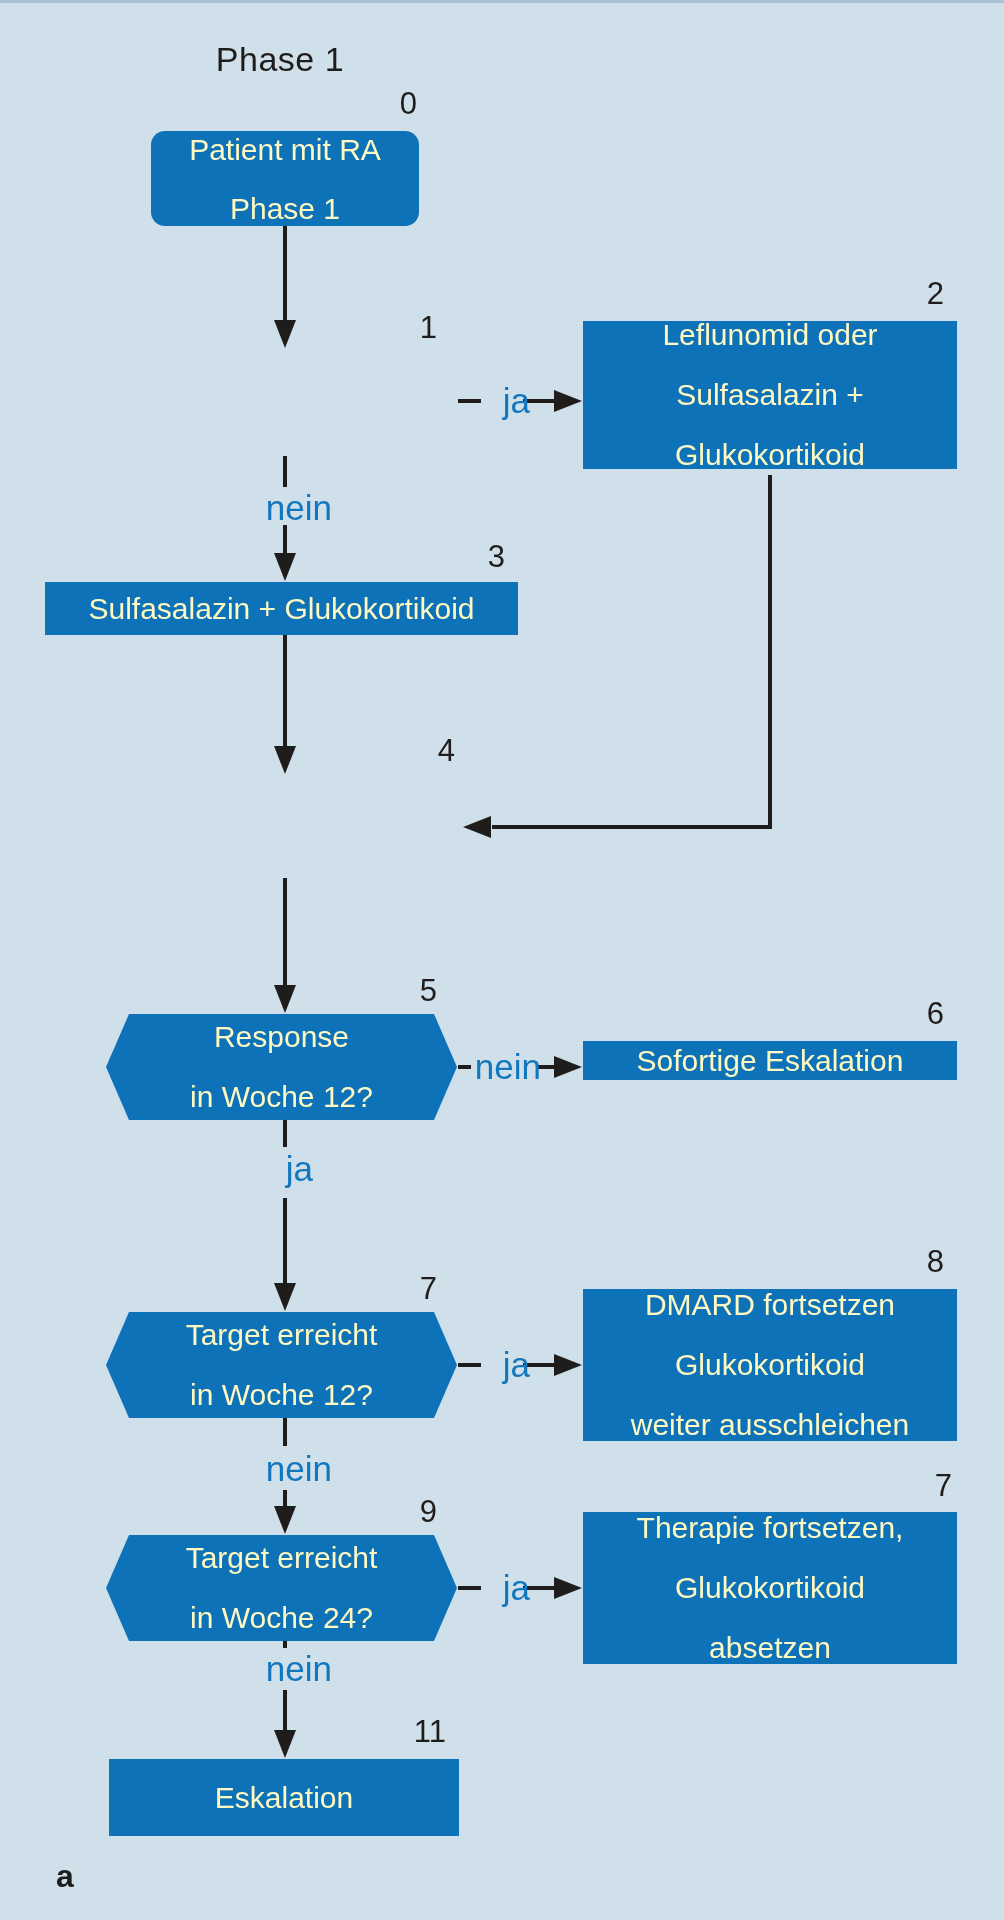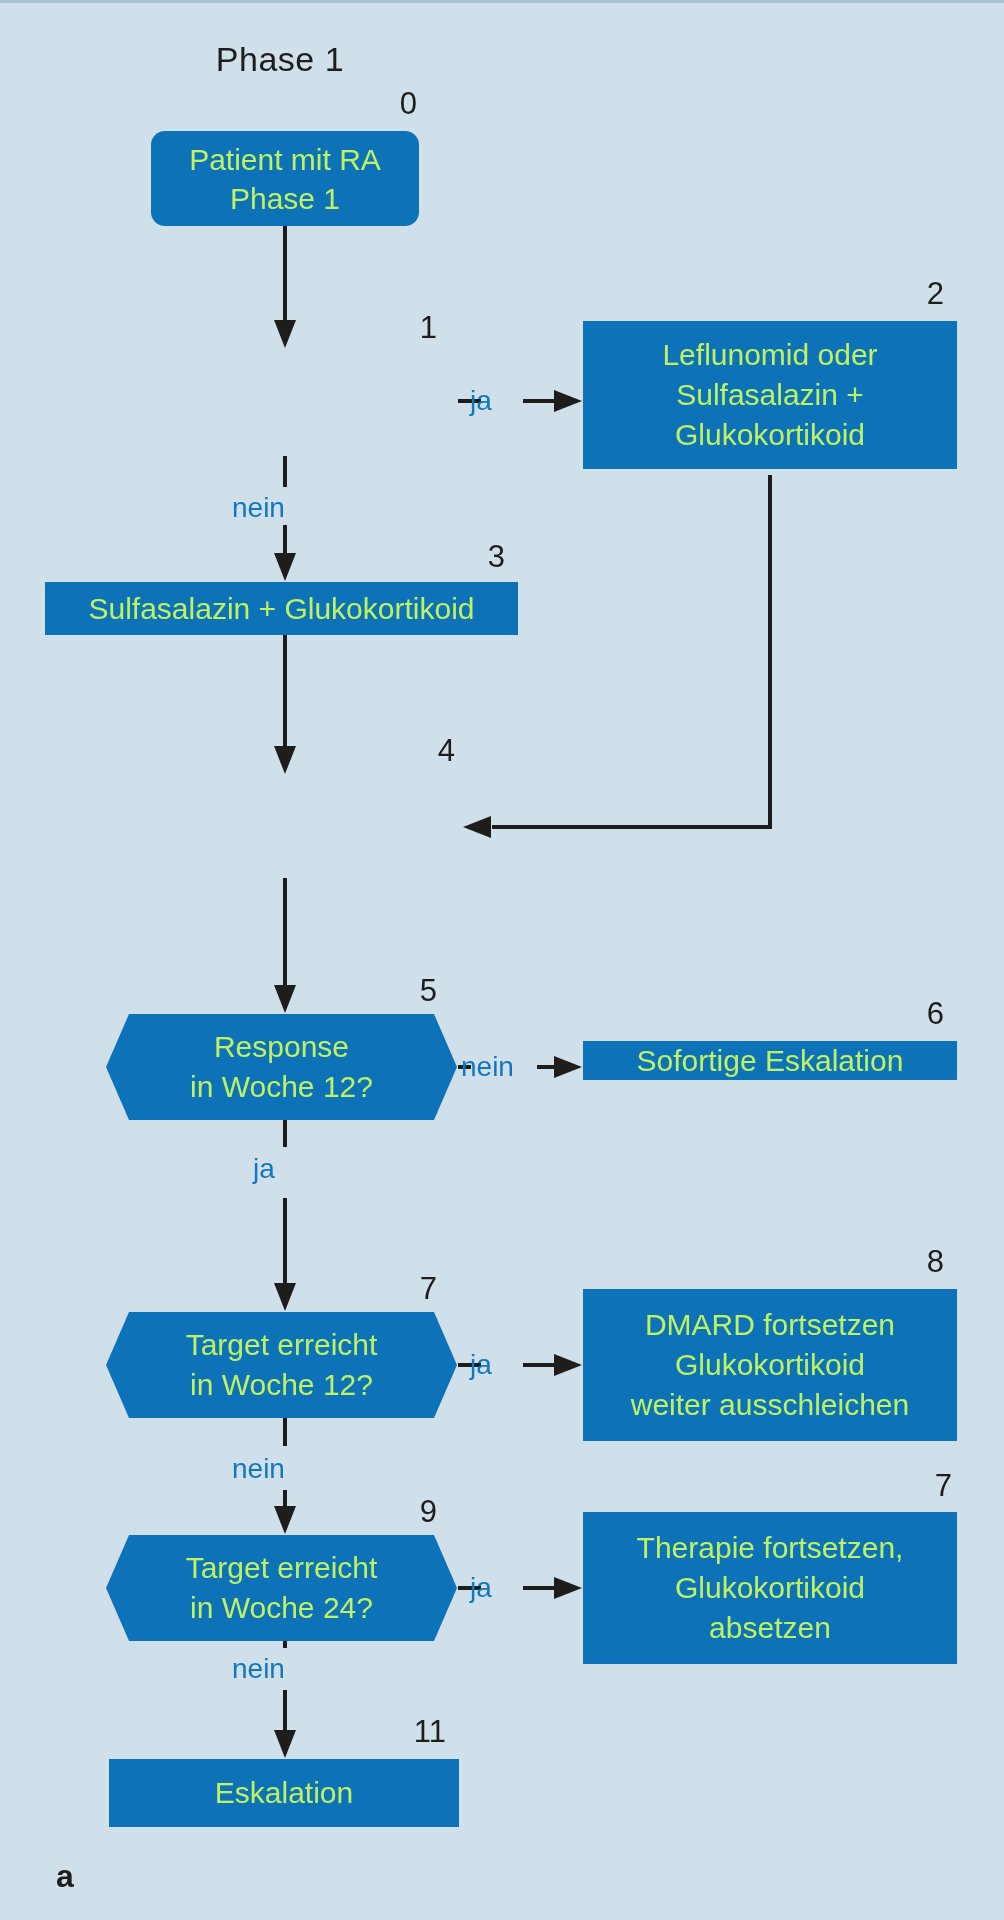--- a/index.html
+++ b/index.html
@@ -16,35 +16,35 @@
     position:absolute;left:160px;top:40px;width:240px;
     text-align:center;font-size:34px;color:#1f1d1b;letter-spacing:0.5px;
   }
   .panel-label{
     position:absolute;left:56px;top:1858px;
     font-size:32px;font-weight:bold;color:#1f1d1b;
   }
   .node{
     position:absolute;
     background:#0d72b7;
-    color:#bef264;
+    color:#fef9c3;
     display:flex;flex-direction:column;justify-content:center;align-items:center;
-    font-size:30px;line-height:40px;text-align:center;
+    font-size:30px;line-height:40px;text-align:center;gap:20px;
   }
   .node.rounded{border-radius:14px;line-height:39px;}
   .node.hex{
     clip-path:polygon(0 50%, 23px 0, calc(100% - 23px) 0, 100% 50%, calc(100% - 23px) 100%, 23px 100%);
   }
   .num{
     position:absolute;width:60px;height:36px;
     font-size:31px;color:#1f1d1b;text-align:right;line-height:36px;
   }
   .elabel{
     position:absolute;height:38px;
-    font-size:28px;line-height:38px;color:#1377bd;text-align:left;
+    font-size:35px;line-height:38px;color:#1377bd;text-align:right;
   }
   svg.connectors{position:absolute;left:0;top:0;pointer-events:none;}
   svg.connectors line, svg.connectors path{stroke:#1f1d1b;stroke-width:4;fill:none;}
   svg.connectors polygon{fill:#1f1d1b;stroke:none;}
 </style>
 </head>
 <body>
 
 <div class="canvas">
 
@@ -162,19 +162,19 @@
     <span>Target erreicht</span>
     <span>in Woche 24?</span>
   </div>
 
   <div class="node" style="left:583px;top:1512px;width:374px;height:152px">
     <span>Therapie fortsetzen,</span>
     <span>Glukokortikoid</span>
     <span>absetzen</span>
   </div>
 
-  <div class="node" style="left:109px;top:1759px;width:350px;height:68px">
+  <div class="node" style="left:109px;top:1759px;width:350px;height:77px">
     <span>Eskalation</span>
   </div>
 
   <div class="panel-label">a</div>
 
 </div>
 
 </body></html>

